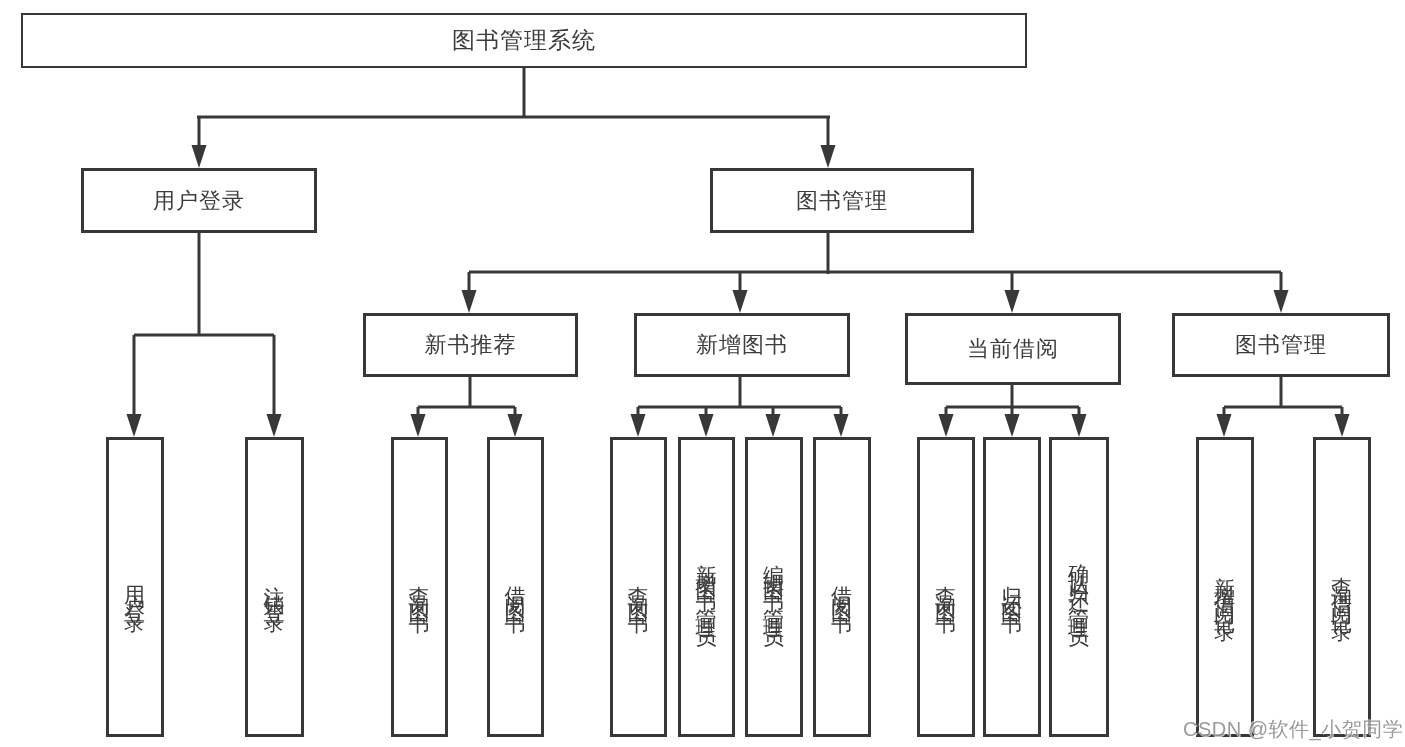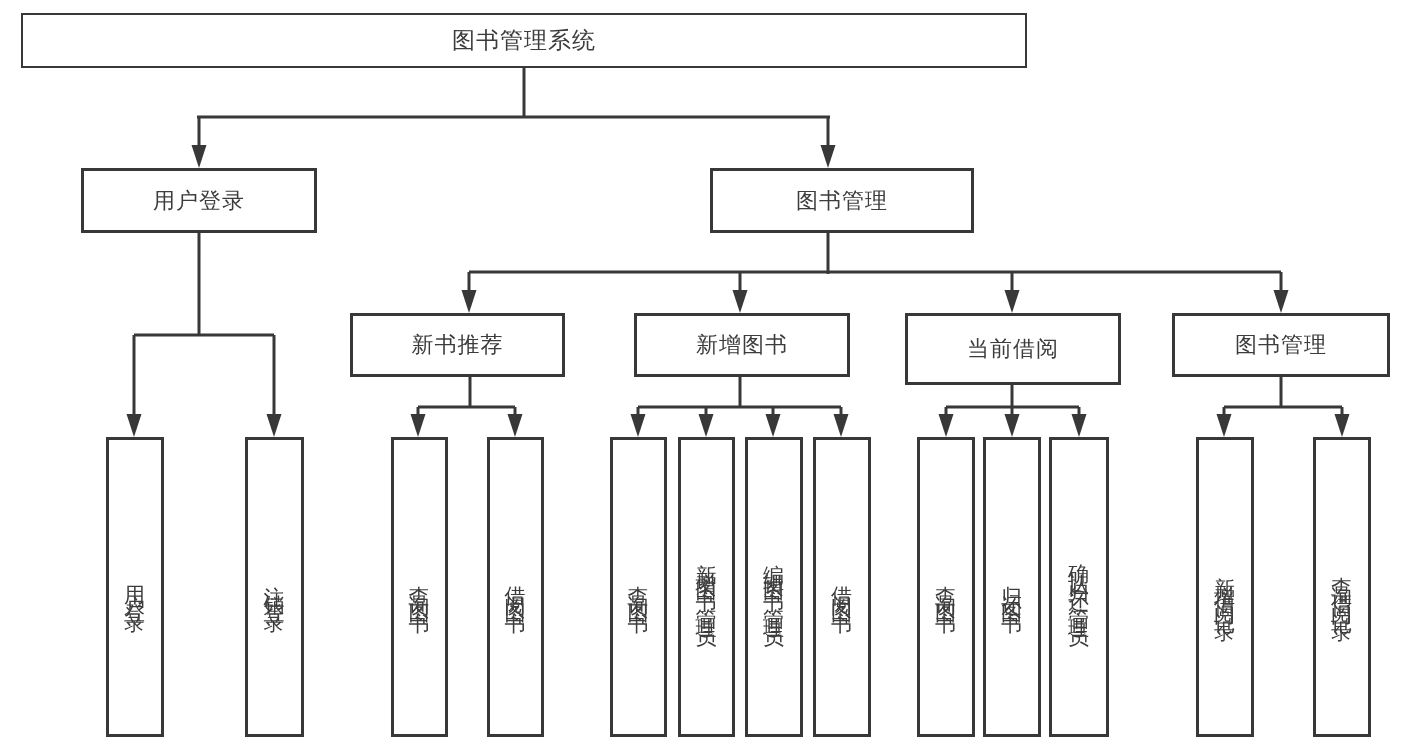--- a/index.html
+++ b/index.html
@@ -121,21 +121,21 @@
       <polygon points="1216.5,414 1231.5,414 1224,437" fill="#383838"></polygon>
       <line x1="1342" y1="407" x2="1342" y2="419" stroke="#383838" stroke-width="3"></line>
       <polygon points="1334.5,414 1349.5,414 1342,437" fill="#383838"></polygon>
     </svg>
 
   <div class="node node-root" style="left:21px; top:13px; width:1006px; height:55px;">图书管理系统</div>
 
   <div class="node node-h" style="left:81px; top:168px; width:236px; height:65px;">用户登录</div>
   <div class="node node-h" style="left:710px; top:168px; width:264px; height:65px;text-align:center;">图书管理</div>
 
-  <div class="node node-h" style="left:350px; top:313px; width:215px; height:64px;">新书推荐</div>
+  <div class="node node-h" style="left:363px; top:313px; width:215px; height:64px;">新书推荐</div>
   <div class="node node-h" style="left:634px; top:313px; width:216px; height:64px;">新增图书</div>
   <div class="node node-h" style="left:905px; top:313px; width:216px; height:72px;">当前借阅</div>
   <div class="node node-h" style="left:1172px; top:313px; width:218px; height:64px;">图书管理</div>
 
   <div class="node node-v" style="left:106px; width:58px;">用户登录</div>
   <div class="node node-v" style="left:245px; width:59px;">注销登录</div>
 
   <div class="node node-v" style="left:391px; width:57px;">查询图书</div>
   <div class="node node-v" style="left:487px; width:57px;">借阅图书</div>
 
@@ -144,14 +144,15 @@
   <div class="node node-v" style="left:745px; width:58px;">编辑图书（管理员）</div>
   <div class="node node-v" style="left:813px; width:58px;">借阅图书</div>
 
   <div class="node node-v" style="left:917px; width:58px;">查询图书</div>
   <div class="node node-v" style="left:983px; width:58px;">归还图书</div>
   <div class="node node-v" style="left:1049px; width:60px;">确认归还（管理员）</div>
 
   <div class="node node-v" style="left:1196px; width:58px;">新增借阅记录</div>
   <div class="node node-v" style="left:1313px; width:58px;">查询借阅记录</div>
 
+  <div class="watermark">CSDN @软件_小贺同学</div>
 
 </div>
 
 </body></html>

